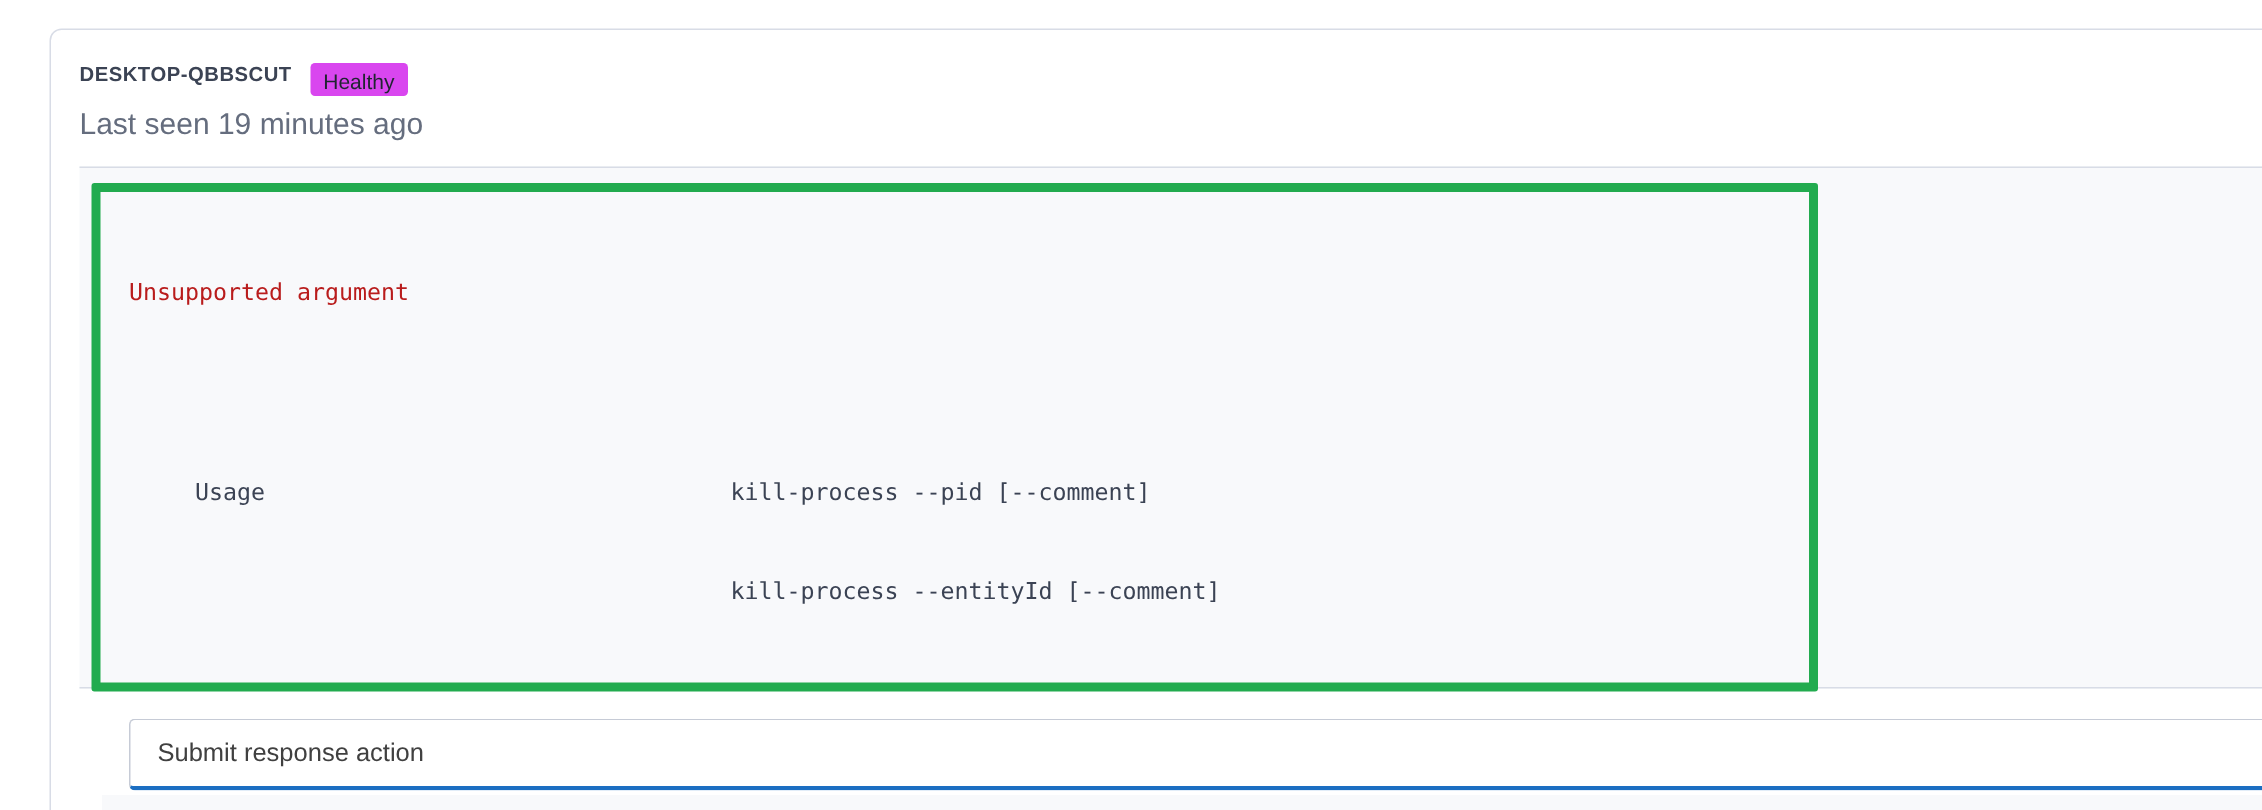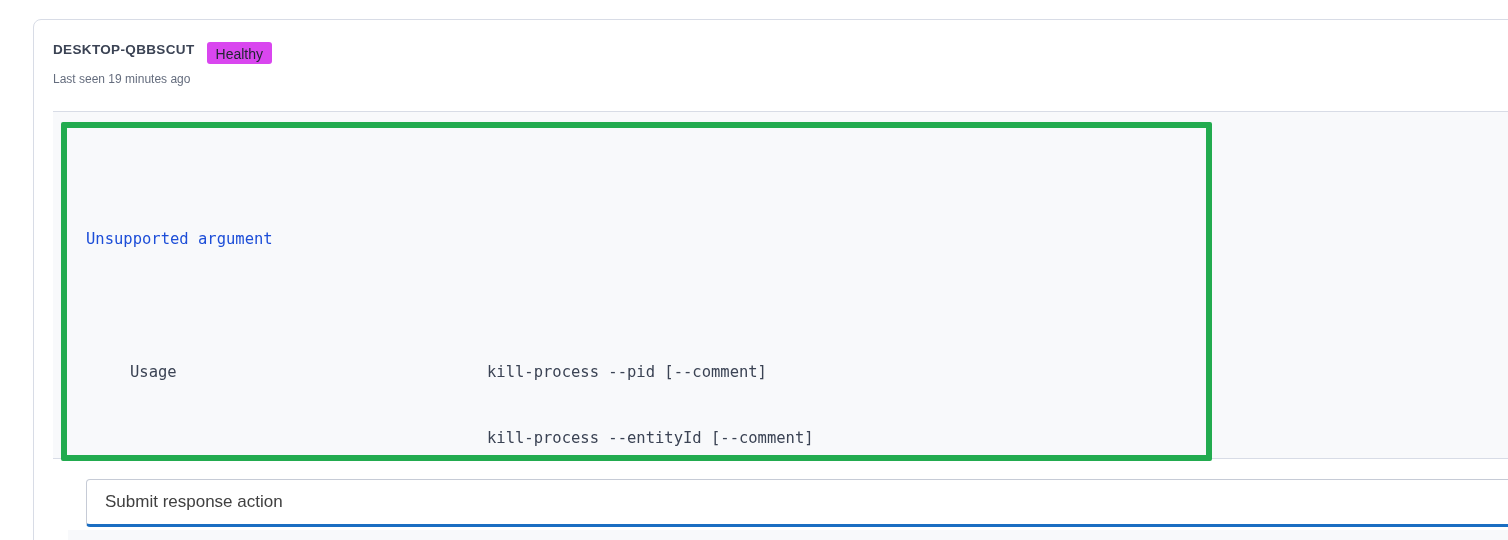--- a/index.html
+++ b/index.html
@@ -51,21 +51,21 @@
     color: #1f2430;
     font-size: 14px;
     font-weight: 400;
     line-height: 1;
     padding: 5px 9px 6px 9px;
     border-radius: 3px;
     white-space: nowrap;
   }
   .last-seen {
     margin-top: 8px;
-    font-size: 12px;
+    font-size: 20px;
     color: #656d7e;
     white-space: nowrap;
   }
 
   
   .console-card {
     position: absolute;
     left: 19px;
     top: 91px;
     width: 1541px;
@@ -81,21 +81,21 @@
     top: 28px;
     font-family: "DejaVu Sans Mono", "Liberation Mono", monospace;
     font-size: 15.5px;
     line-height: 22px;
     color: #3b4354;
     white-space: pre;
   }
   .line { height: 22px; display: block; }
   .line.spacer { height: 23px; }
   .cmd { font-weight: 700; color: #2b3241; letter-spacing: -0.1px; }
-  .err { color: #1d4ed8; margin-top: 44px; }
+  .err { color: #b91c1c; }
   .kv { display: block; height: 22px; margin-left: 44px; }
   .kv-key {
     display: inline-block;
     width: 357px;
   }
   .kv-val { display: inline-block; }
 
   
   .highlight-box {
     position: absolute;

